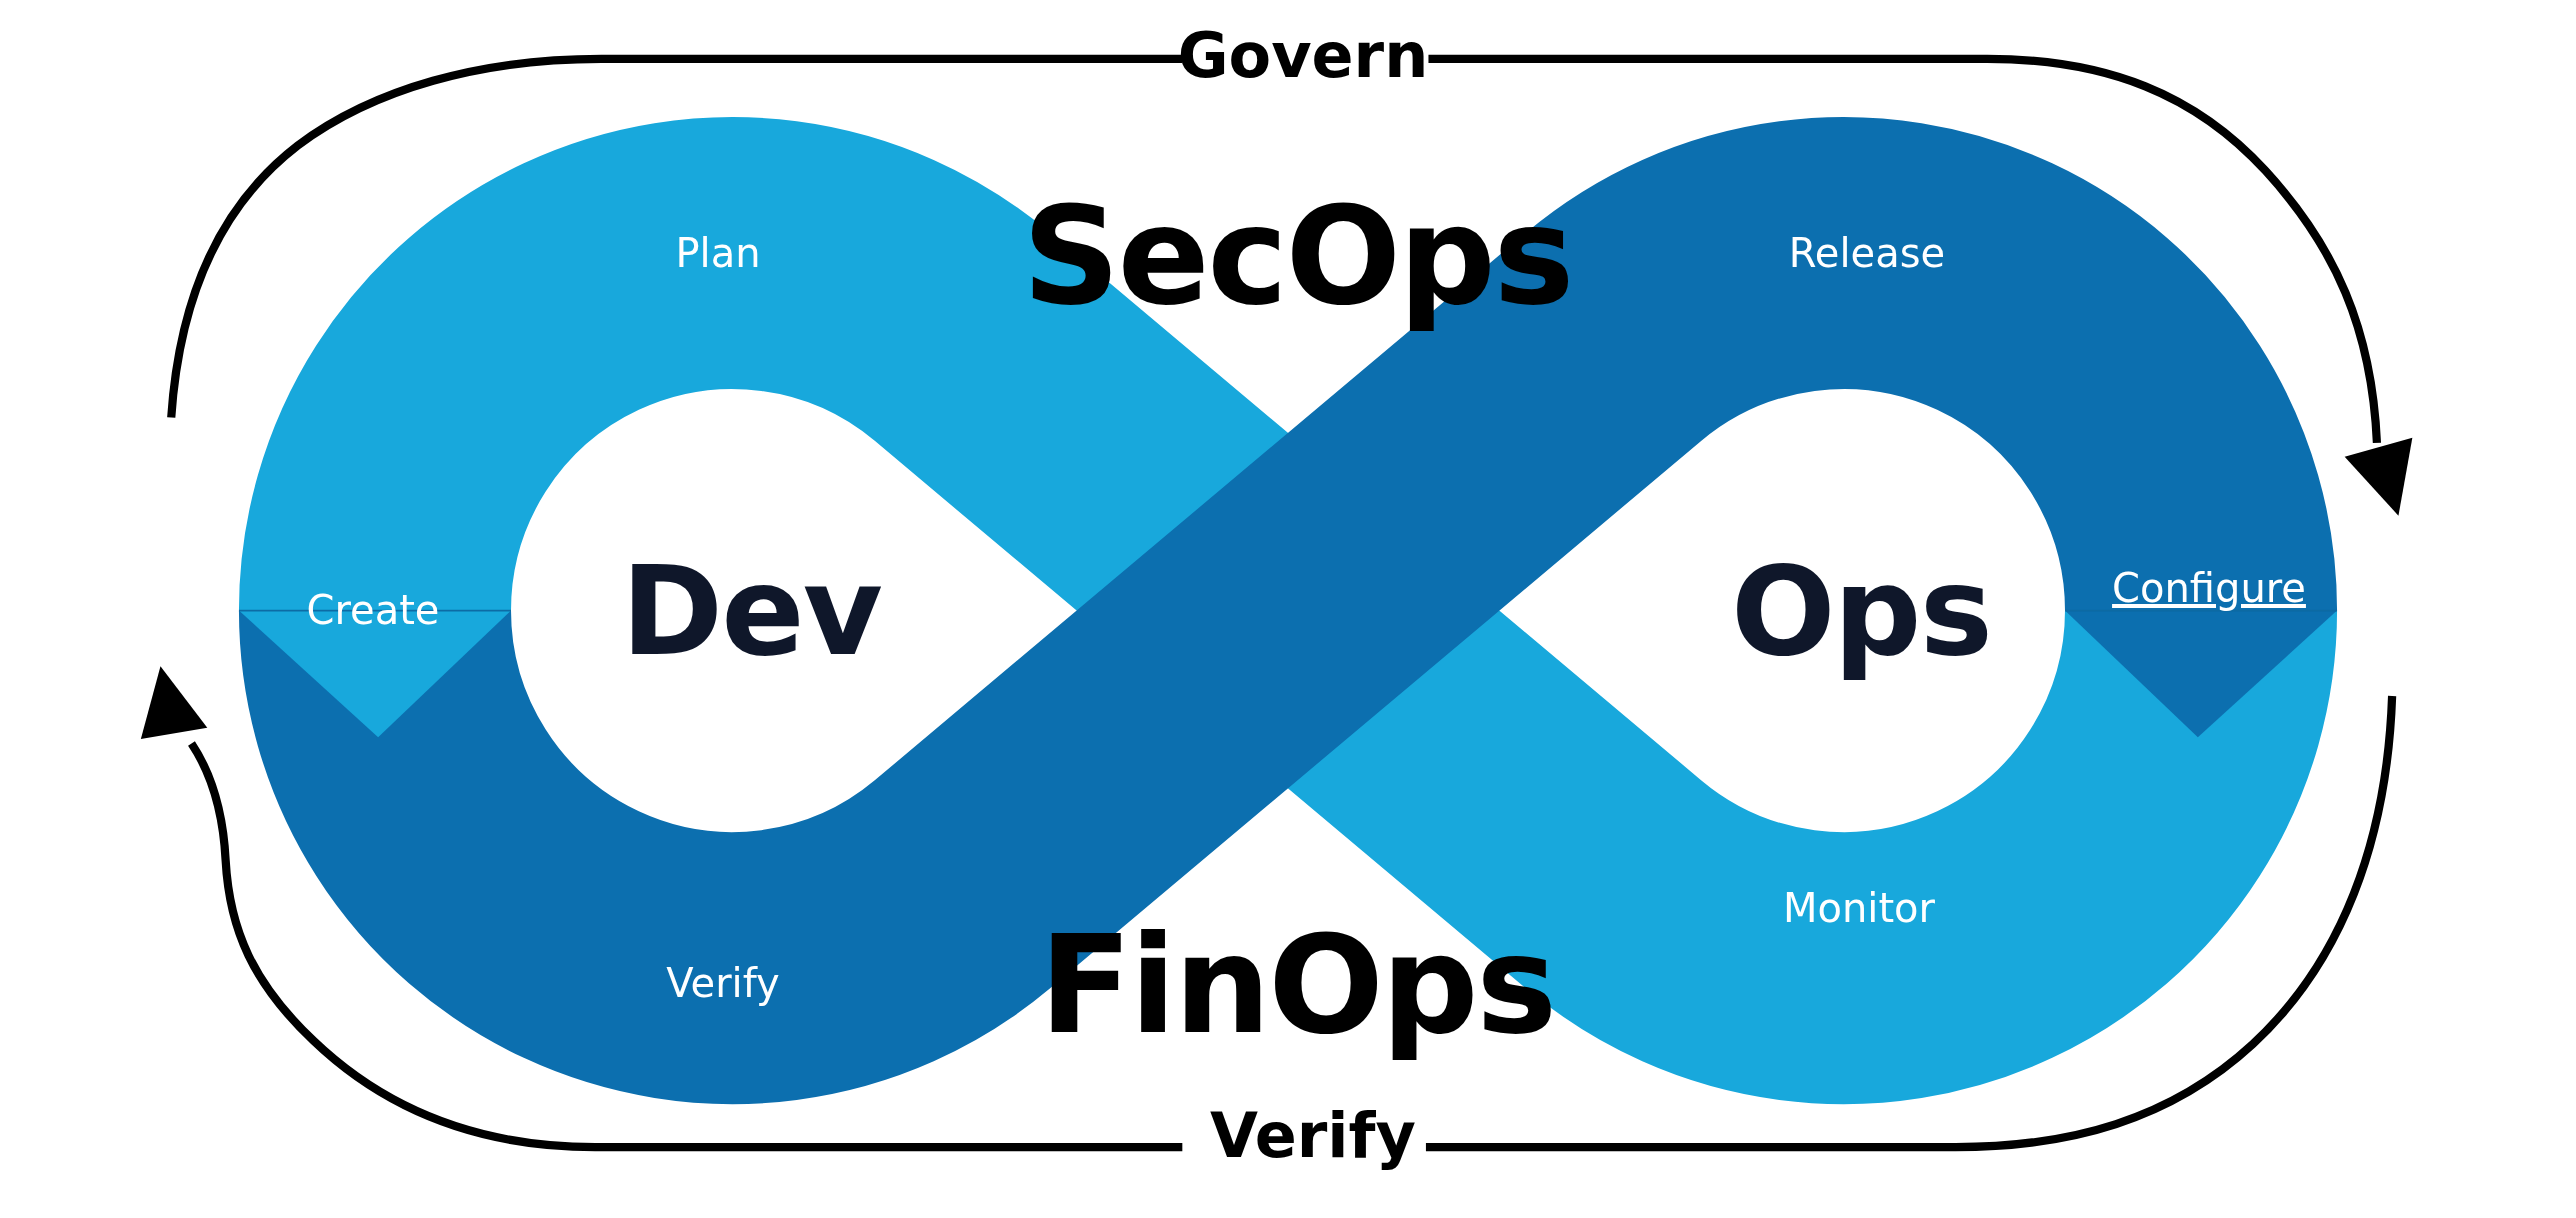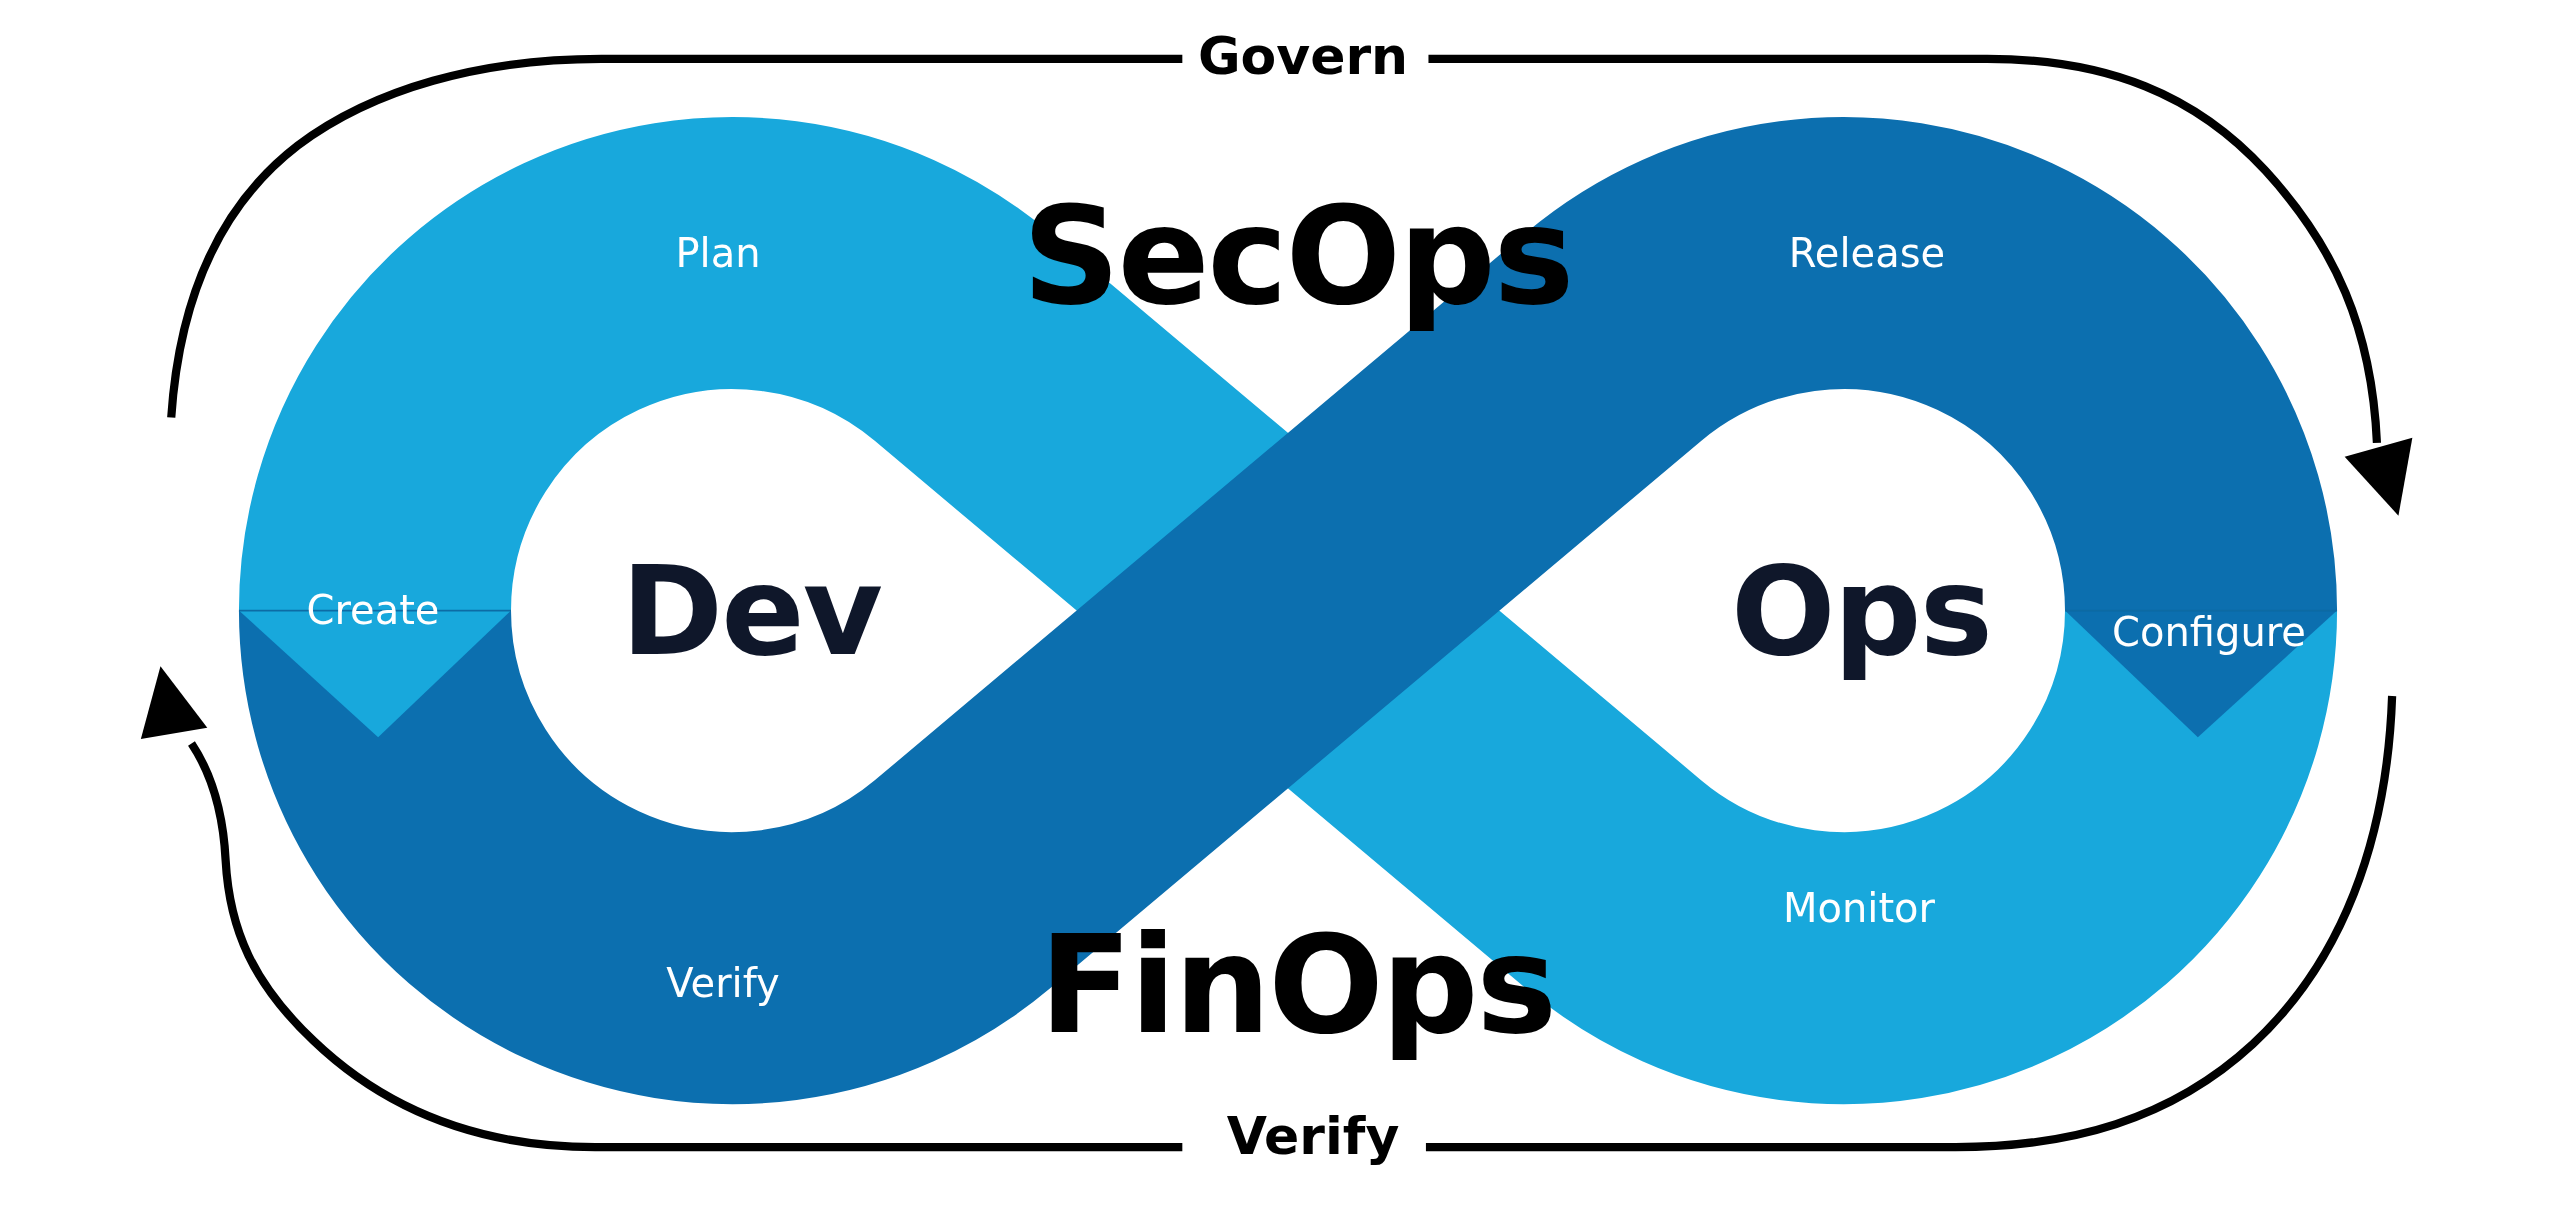--- a/index.html
+++ b/index.html
@@ -42,21 +42,21 @@
     letter-spacing: -2.5px;
   }
   .lbl-loop {
     color: #0f172a;
     font-size: 123px;
     font-weight: 700;
     letter-spacing: -1.9px;
   }
   .lbl-cycle {
     color: #000000;
-    font-size: 52px;
+    font-size: 62px;
     font-weight: 700;
   }
 </style>
 </head>
 <body>
 
 <div class="canvas">
 
   <svg viewBox="0 0 4070 1925">
 
@@ -86,17 +86,17 @@
   <div class="lbl lbl-cross" style="left:1297px; top:256px;">SecOps</div>
   <div class="lbl lbl-cross" style="left:1297px; top:985px;text-align:center;">FinOps</div>
 
   <div class="lbl lbl-loop" style="left:751px; top:611px;">Dev</div>
   <div class="lbl lbl-loop" style="left:1861px; top:611px;">Ops</div>
 
   <div class="lbl lbl-stage" style="left:718px; top:253px;">Plan</div>
   <div class="lbl lbl-stage" style="left:373px; top:610px;">Create</div>
   <div class="lbl lbl-stage" style="left:723px; top:983px;">Verify</div>
   <div class="lbl lbl-stage" style="left:1867px; top:253px;">Release</div>
-  <div class="lbl lbl-stage" style="left:2209px; top:632px;">Configure</div>
+  <div class="lbl lbl-stage" style="left:2209px; top:588px;text-decoration:underline;">Configure</div>
   <div class="lbl lbl-stage" style="left:1835px; top:908px;margin-left:24px;">Monitor</div>
 
 </div>
 
 
 </body></html>

